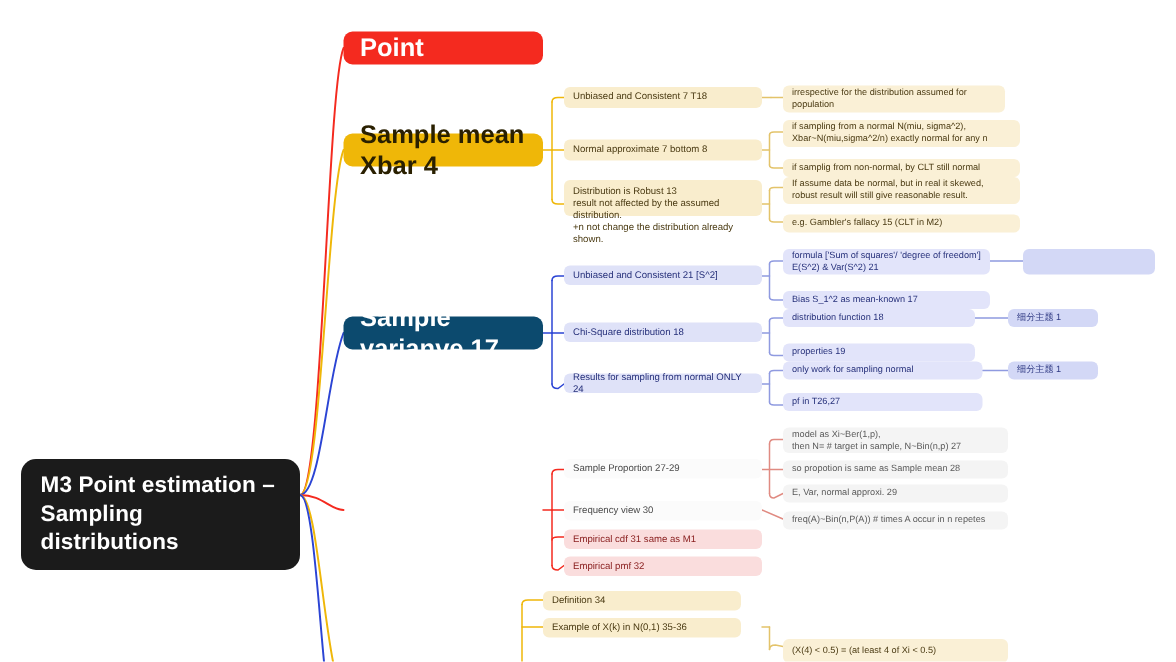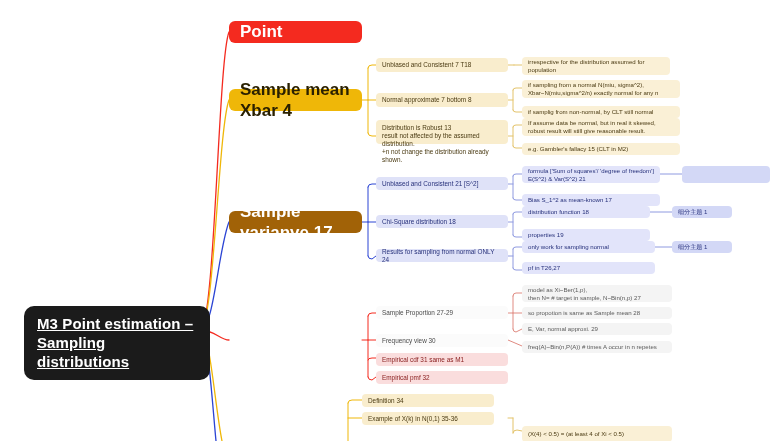--- a/index.html
+++ b/index.html
@@ -18,21 +18,21 @@
   
   .root{
     background:#1b1b1b;color:#ffffff;border-radius:10px;
     font-size:15px;font-weight:bold;padding:9px 13px;letter-spacing:.1px;
   }
 
   
   .l1{color:#ffffff;font-size:17px;font-weight:bold;padding:7px 11px;border-radius:6px;}
   .l1.red{background:#f42a1f;}
   .l1.yellow{background:#efb708;color:#2a2000;}
-  .l1.blue{background:#a16207;}
+  .l1.blue{background:#0c4a6e;}
 
   
   .l2{font-size:6.4px;padding:4px 6px;border-radius:4px;}
   .l2.yellow{background:#f9edcd;color:#4a3a12;}
   .l2.blue{background:#dfe2f8;color:#26307a;}
   .l2.white{background:#fbfbfb;color:#4a4a4a;}
   .l2.pink{background:#fadddd;color:#8a2020;}
 
   
   .l3{font-size:6.1px;padding:3.5px 6px;border-radius:4px;}
@@ -122,21 +122,21 @@
 
       <path d="M348,441 L348,403" stroke="#efb708"></path>
       <path d="M348,403 Q348,400 352,400 L362,400" stroke="#efb708"></path>
       <path d="M348,418 L362,418" stroke="#efb708"></path>
       <path d="M508,418 L513,418" stroke="#e3c36a"></path>
       <path d="M513,418 L513,433" stroke="#e3c36a"></path>
       <path d="M513,433 Q513,430 517,430 L522,431" stroke="#e3c36a"></path>
     </g>
   </svg>
 
-  <div class="node root" style="left:24px;top:306px;width:186px;text-decoration:underline;">
+  <div class="node root" style="left:14px;top:306px;width:186px;">
     <span class="txt" style="white-space:pre-line;">M3 Point estimation –
 Sampling distributions</span>
   </div>
 
   <div class="node l1 red" style="left:229px;top:21px;width:133px;height:22px;">
     <span class="txt">Important Point Estimators</span>
   </div>
 
   <div class="node l1 yellow" style="left:229px;top:89px;width:133px;height:22px;">
     <span class="txt">Sample mean Xbar 4</span>

